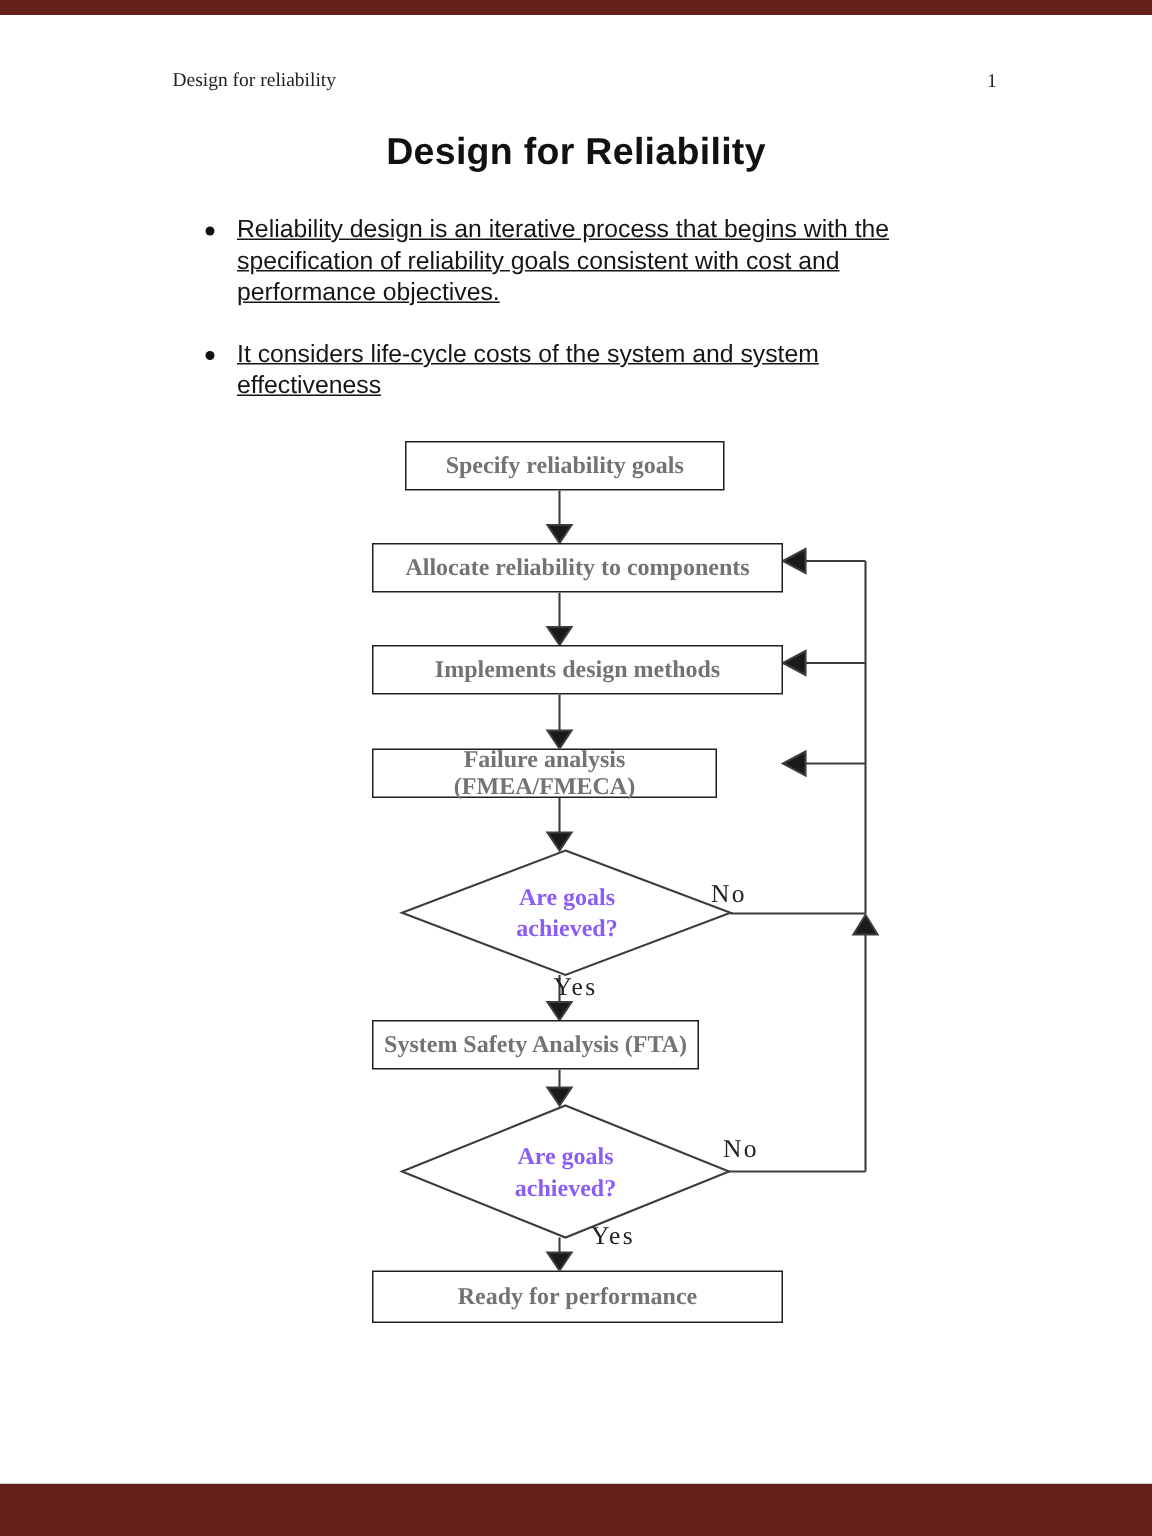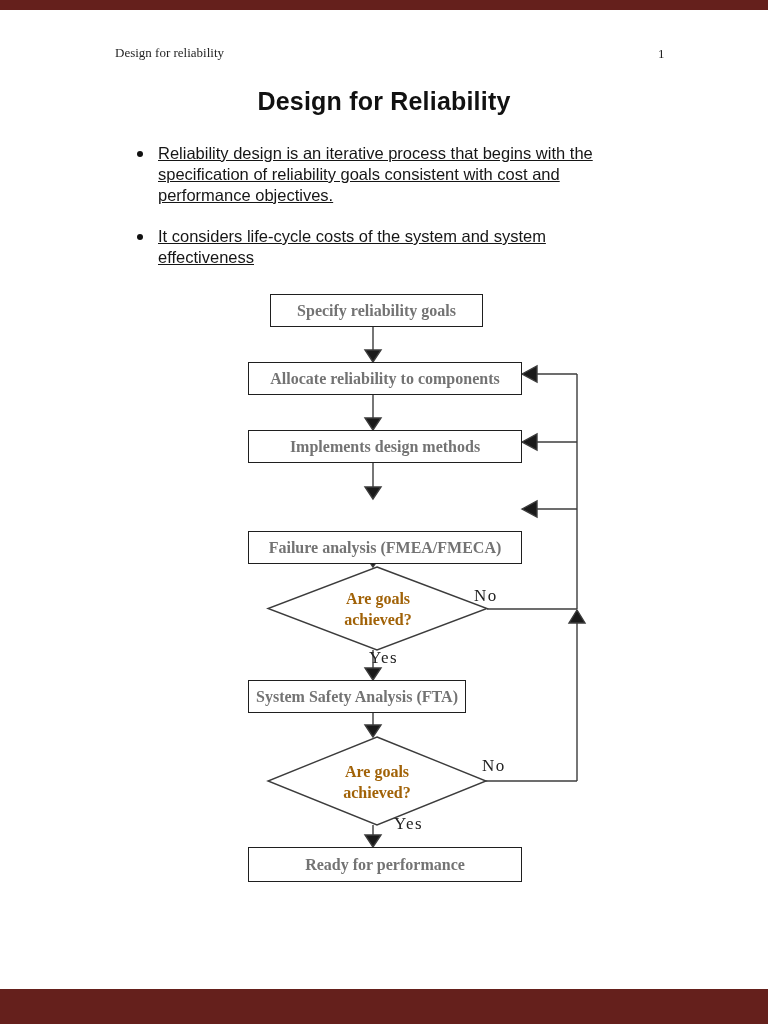--- a/index.html
+++ b/index.html
@@ -90,34 +90,34 @@
     justify-content: center;
     font-family: "Liberation Serif", "DejaVu Serif", serif;
     font-weight: bold;
     font-size: 16px;
     color: #737373;
     text-align: center;
   }
   .box-specify    { left: 270px; top: 284px; width: 213px; height: 33px; }
   .box-allocate   { left: 248px; top: 352px; width: 274px; height: 33px; }
   .box-implements { left: 248px; top: 420px; width: 274px; height: 33px; }
-  .box-failure    { left: 248px; top: 489px; width: 274px; height: 33px; margin-top: 32px; }
+  .box-failure    { left: 248px; top: 489px; width: 230px; height: 33px; }
   .box-safety     { left: 248px; top: 670px; width: 218px; height: 33px; }
   .box-ready      { left: 248px; top: 837px; width: 274px; height: 35px; }
 
   .diamond-label {
     position: absolute;
     width: 180px;
     text-align: center;
     font-family: "Liberation Serif", "DejaVu Serif", serif;
     font-weight: bold;
     font-size: 16px;
     line-height: 21px;
     white-space: pre-line;
-    color: #a16207;
+    color: #8b5cf6;
   }
   .d1-label { left: 288px; top: 578px; }
   .d2-label { left: 287px; top: 751px; }
 
   .branch-label {
     position: absolute;
     font-family: "Liberation Serif", "DejaVu Serif", serif;
     font-size: 17px;
     letter-spacing: 1.5px;
     color: #222;

